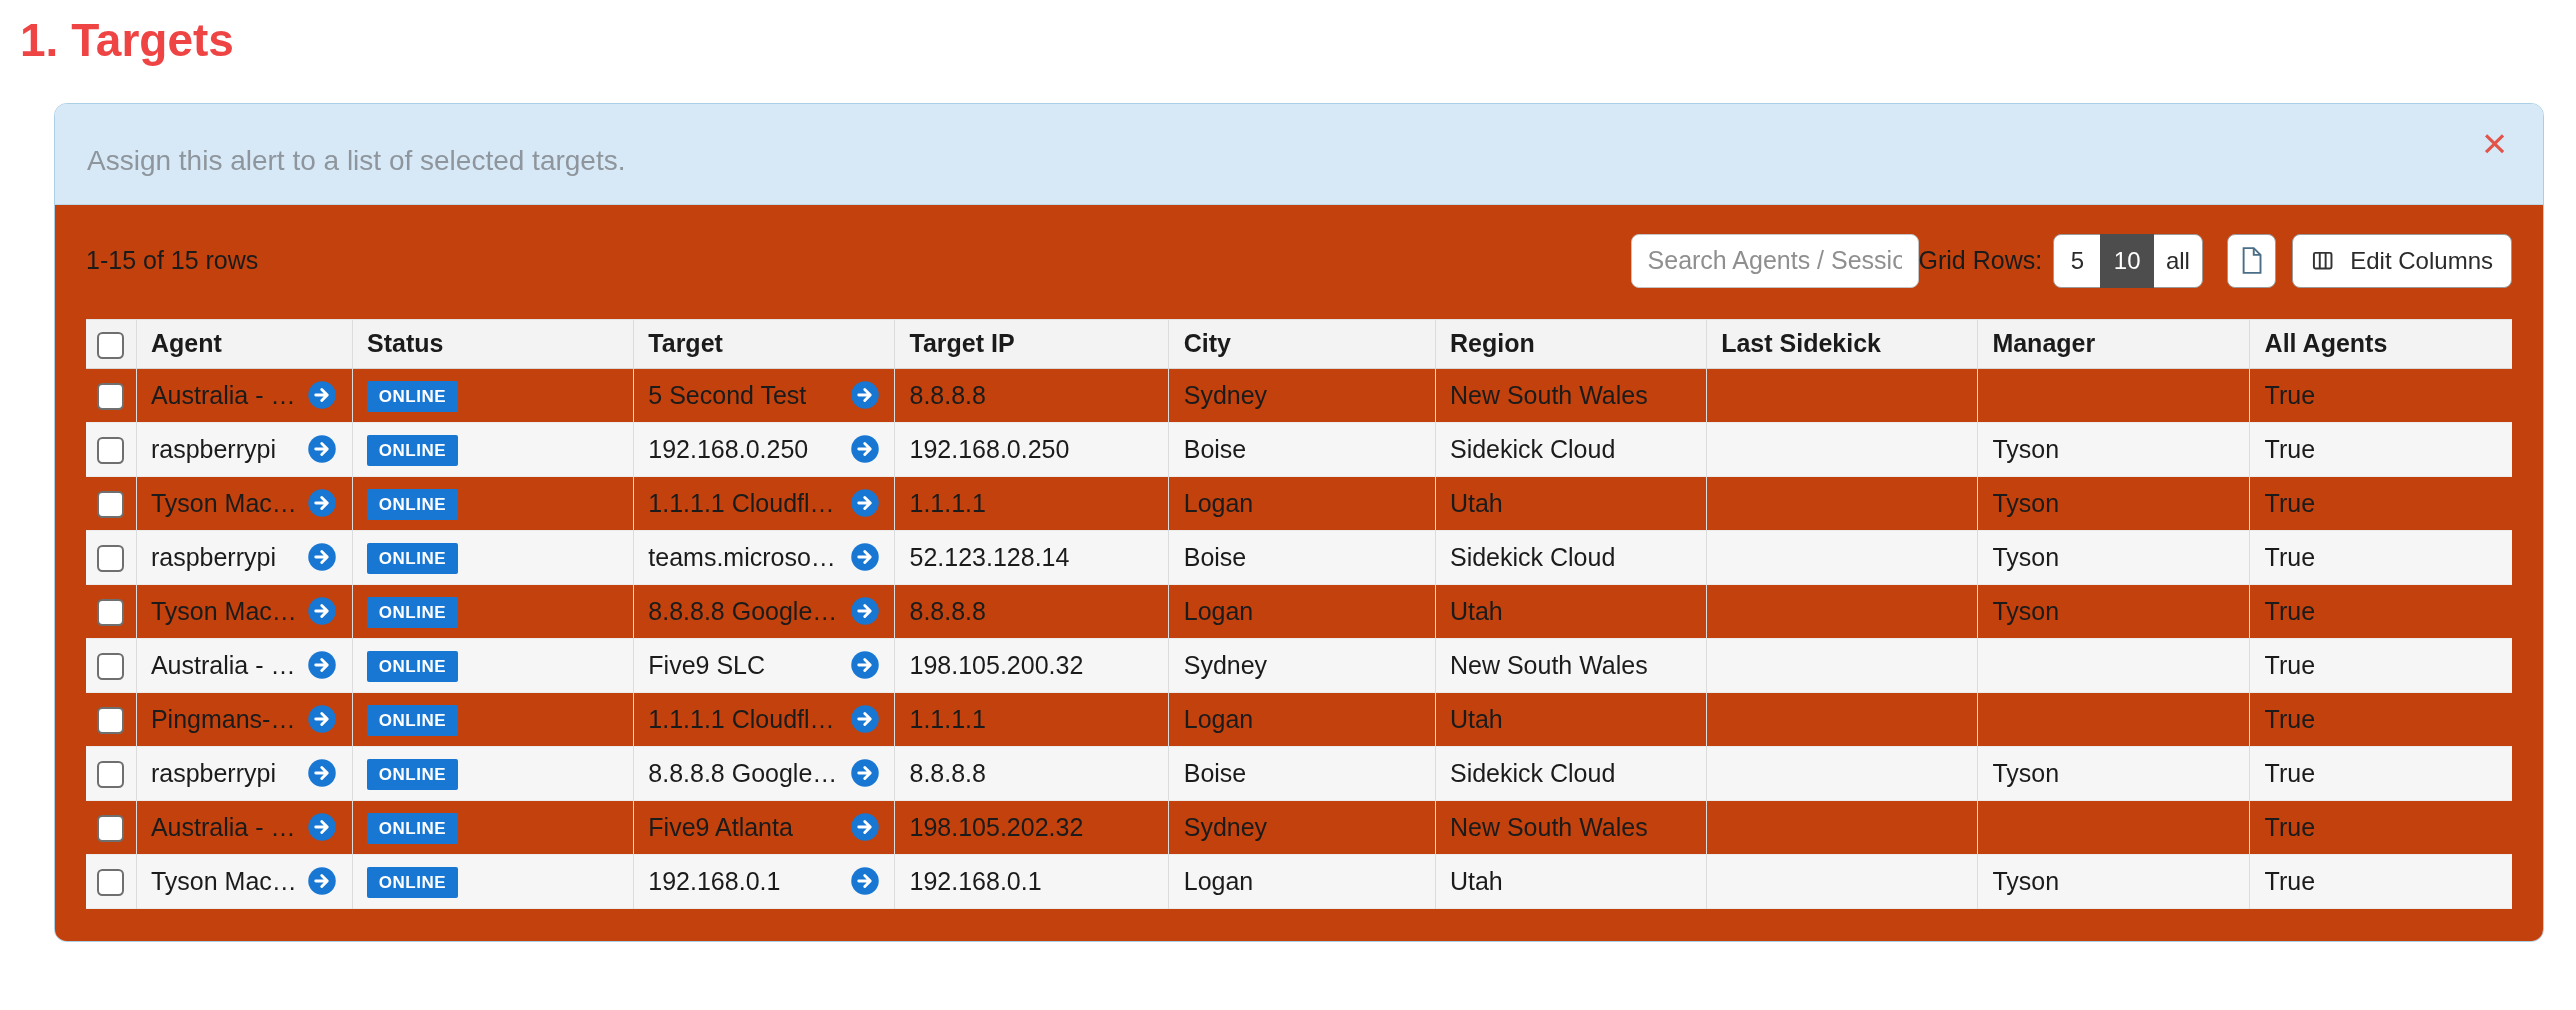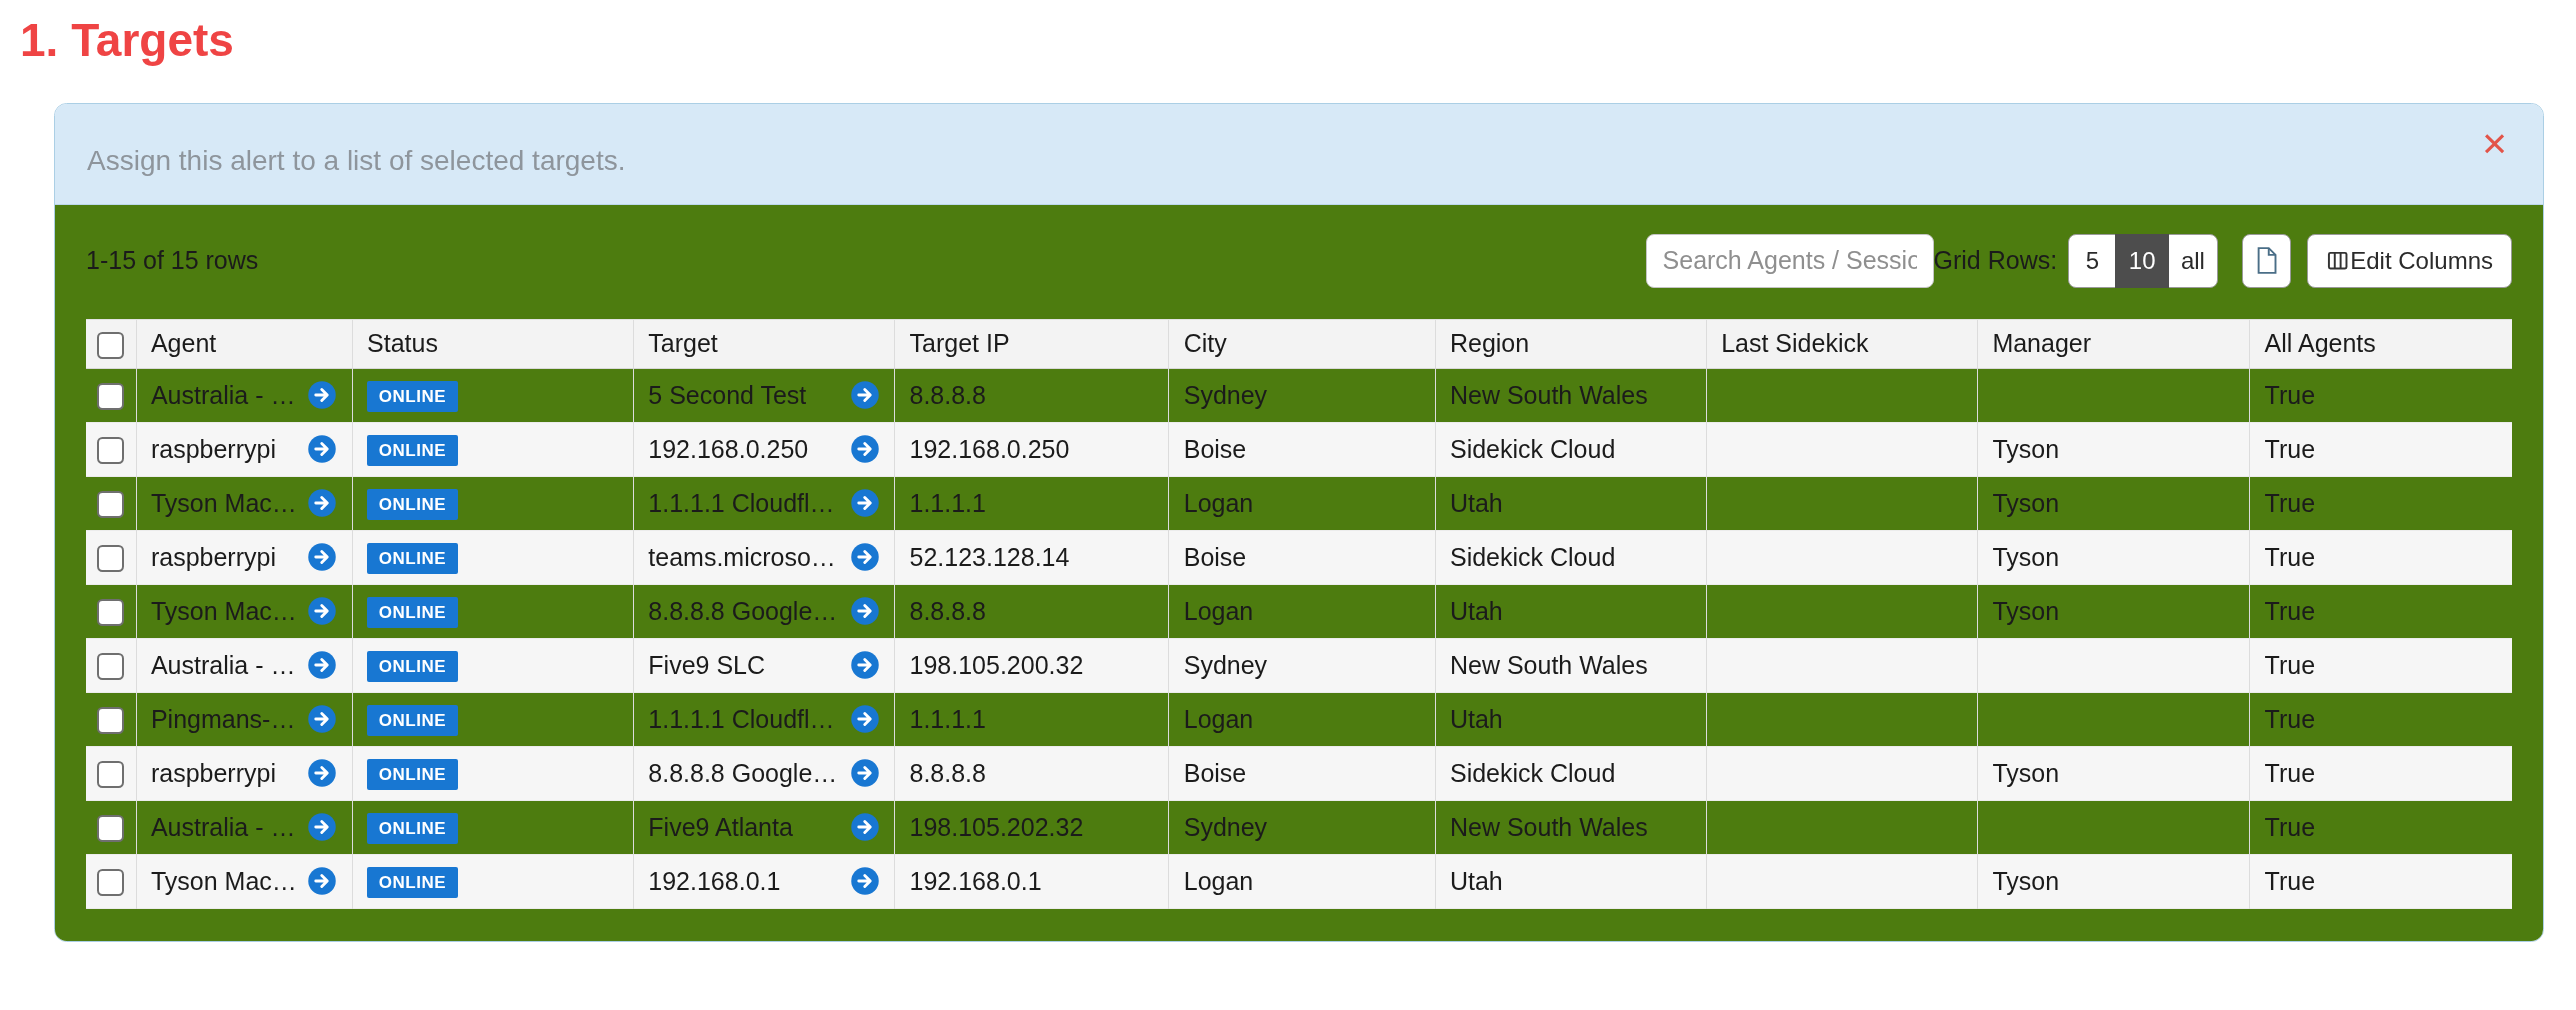--- a/index.html
+++ b/index.html
@@ -40,21 +40,21 @@
     top: 18px;
     right: 36px;
     font-size: 43px;
     line-height: 1;
     color: #e25449;
     cursor: pointer;
     font-weight: 400;
   }
   .panel-subtitle { margin-top: 18px; font-size: 28px; color: #8e959c; }
 
-  .panel-body { background: #4d7c0f; padding: 29px 31px 32px 31px; }
+  .panel-body { background: #c2410c; padding: 29px 31px 32px 31px; }
 
   .toolbar { display: flex; align-items: center; }
   .rows-summary { font-size: 25px; color: #1b1b1b; }
   .search-input {
     margin-left: auto;
     width: 288px;
     height: 54px;
     border: 1.8px solid #c4c4c4;
     border-radius: 8px;
     padding: 0 16px;
@@ -97,21 +97,21 @@
   .edit-columns-btn {
     margin-left: 16px;
     height: 54px;
     padding: 0 18px;
     background: #fff;
     border: 1.8px solid #9a9a9a;
     border-radius: 8px;
     font-size: 24px;
     font-family: "Liberation Sans", sans-serif;
     color: #2b2b2b;
-    display: flex; align-items: center; gap: 1px;
+    display: flex; align-items: center; gap: 16px;
     cursor: pointer;
   }
 
   .grid-table {
     width: 100%;
     margin-top: 31px;
     border-collapse: collapse;
     table-layout: fixed;
   }
   .grid-table th, .grid-table td {
@@ -119,21 +119,21 @@
     padding: 0 14.4px;
     font-size: 25px;
     text-align: left;
     overflow: hidden;
     white-space: nowrap;
     text-overflow: ellipsis;
   }
   .grid-table th:first-child, .grid-table td:first-child { border-left: none; }
   .grid-table thead th {
     background: #f3f3f3;
-    font-weight: 400;
+    font-weight: 700;
     height: 49px;
     border-top: 1.8px solid #e2e2e2;
     border-bottom: 1.8px solid #d8d8d8;
   }
   .grid-table tbody td { height: 54px; }
   .grid-table tbody tr { border-bottom: 1.8px solid #ececec; }
   .grid-table tbody tr:nth-child(even) { background: #f6f6f6; }
 
   .col-check { width: 50px; text-align: center !important; padding: 0 !important; }
 

